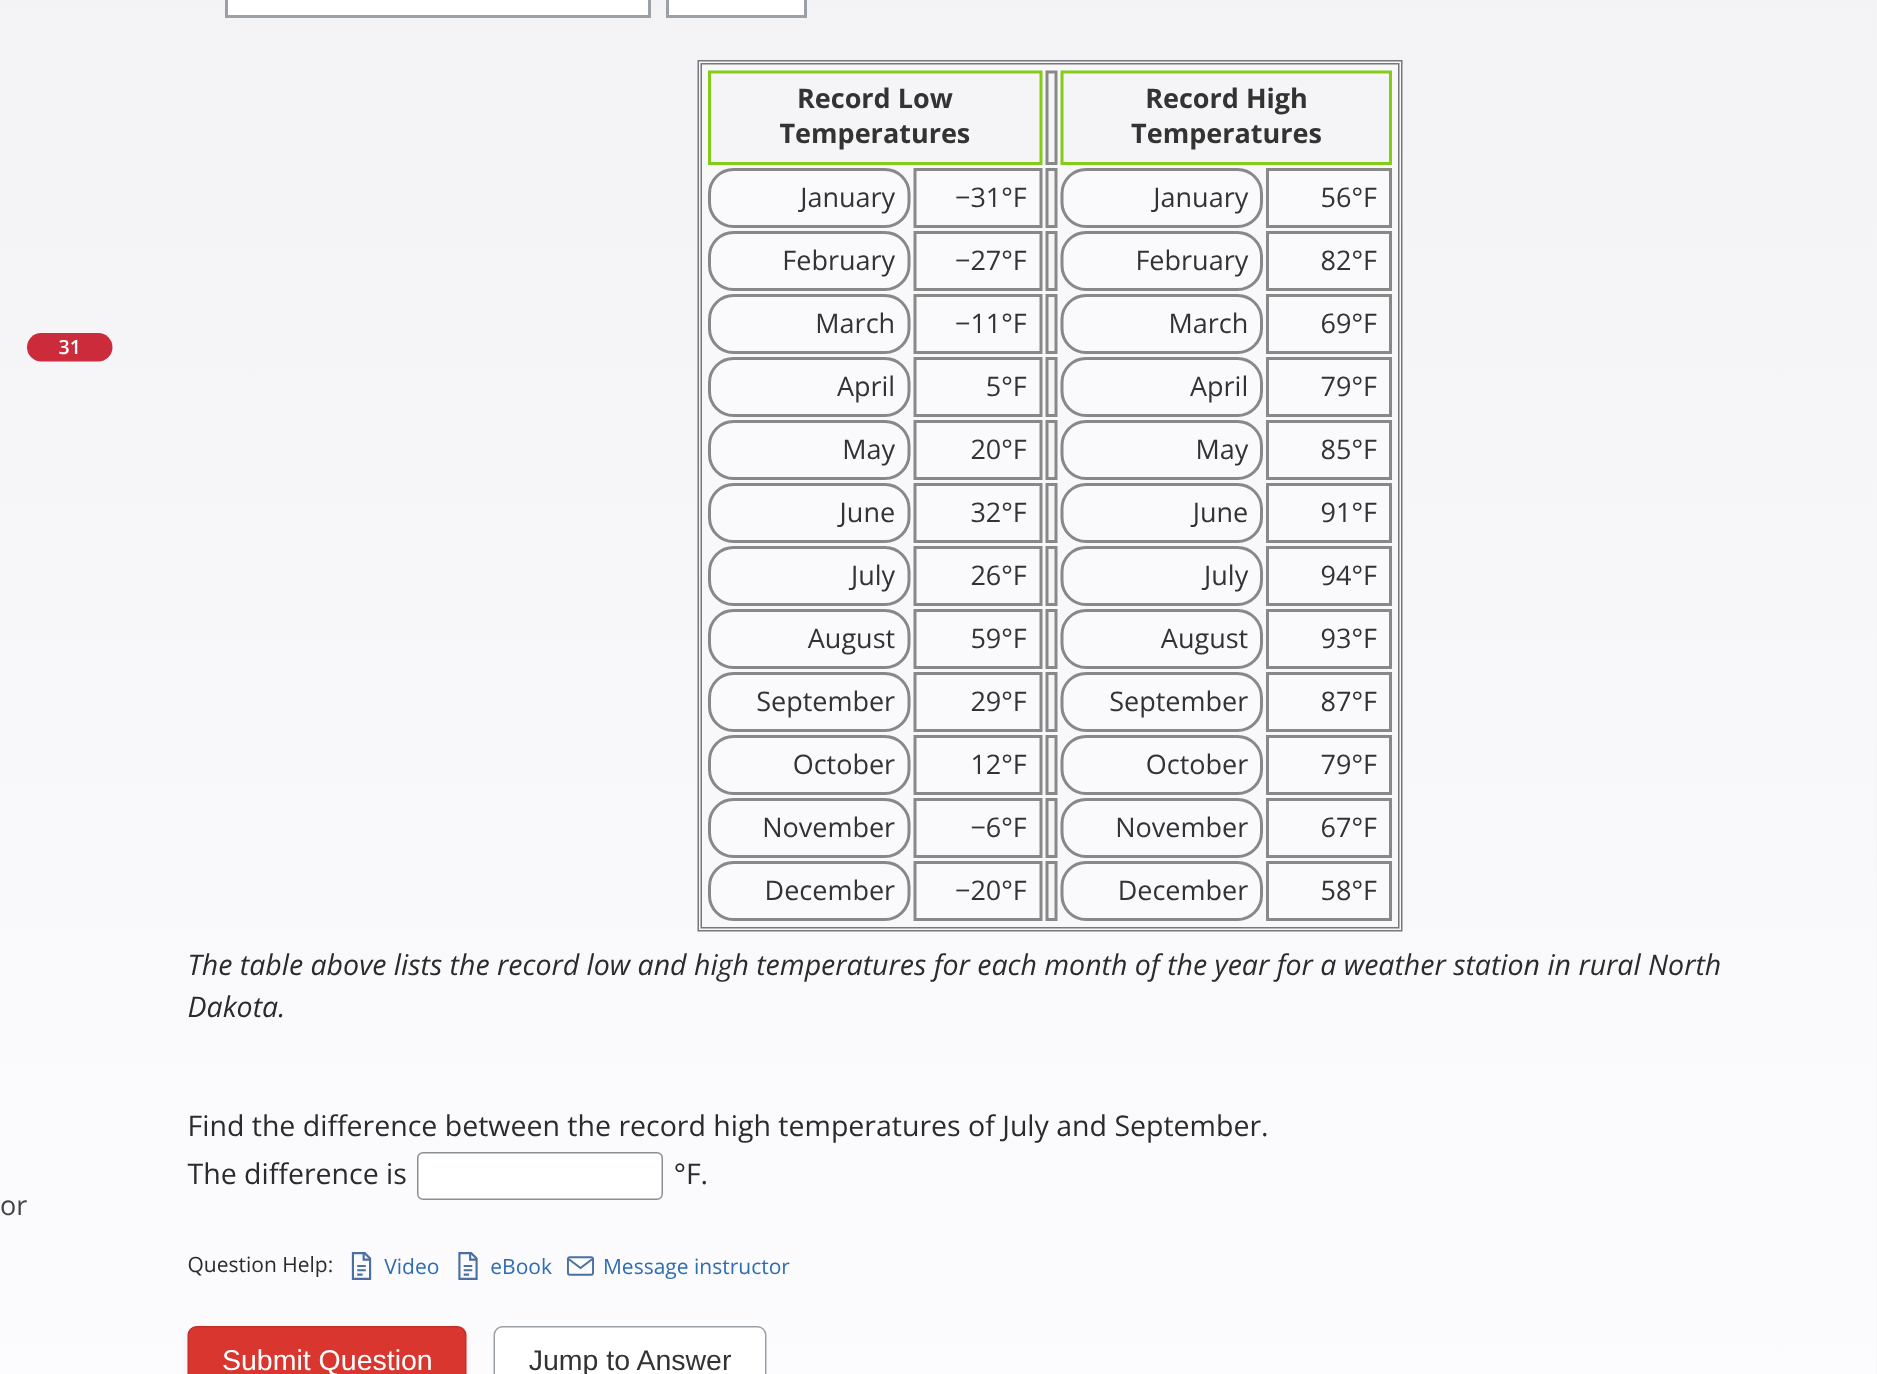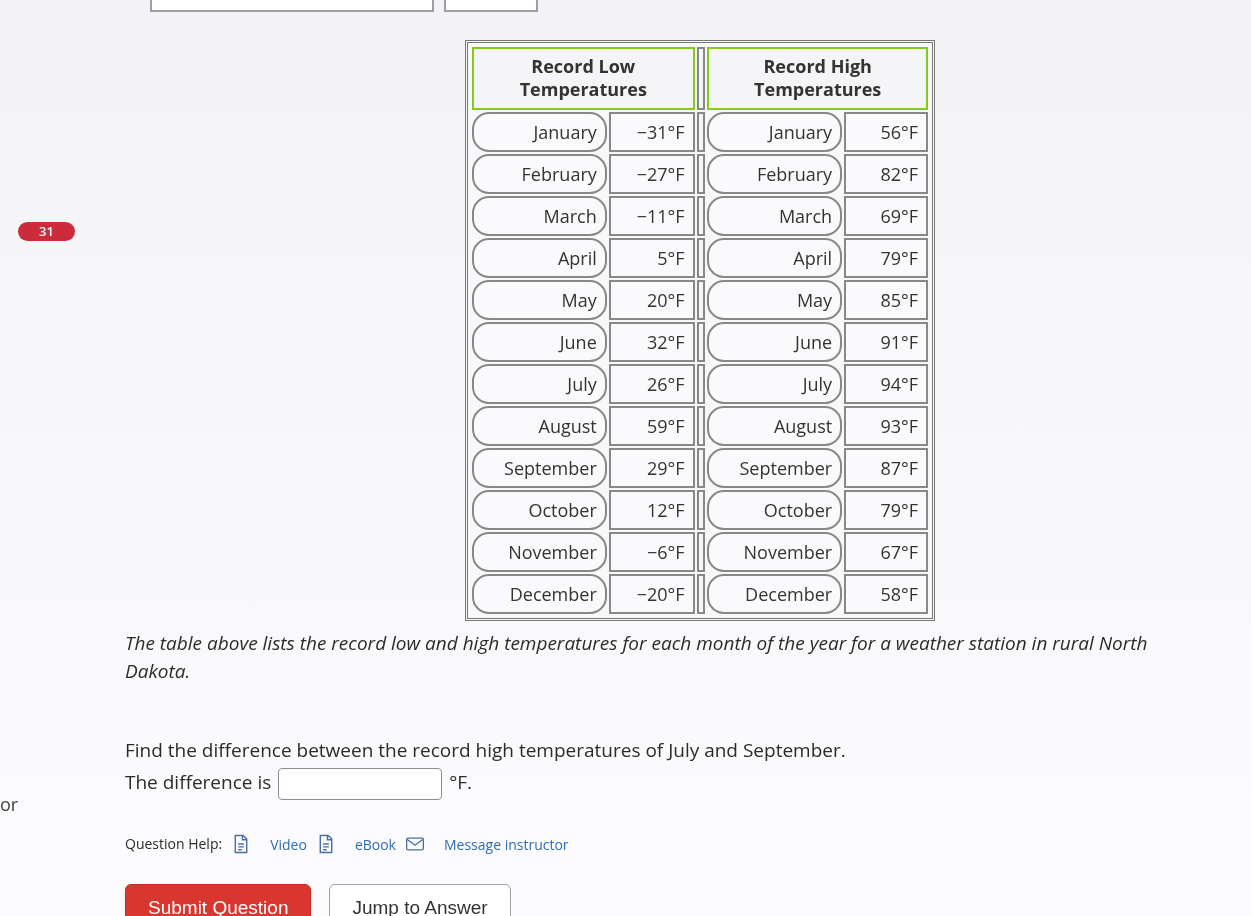--- a/index.html
+++ b/index.html
@@ -133,21 +133,21 @@
     align-items: flex-start;
     gap: 10px;
     flex-wrap: wrap;
     color: #2b2b2b;
   }
   .help-link {
     color: #2f6db3;
     text-decoration: none;
     display: inline-flex;
     align-items: center;
-    gap: 20px;
+    gap: 6px;
   }
   .help-icon {
     width: 18px;
     height: 20px;
     display: inline-block;
     flex: none;
   }
   .help-icon svg { width: 100%; height: 100%; display:block; }
 
   .button-row {

